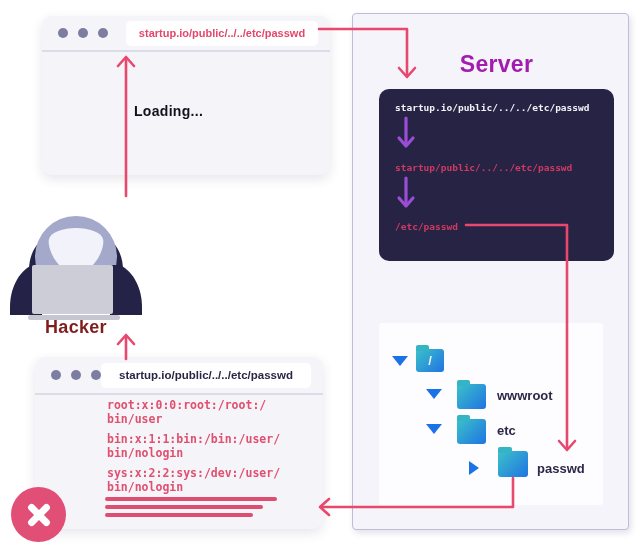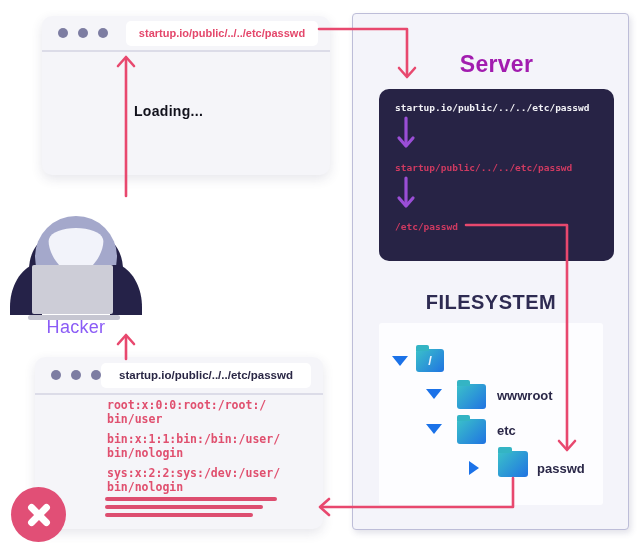--- a/index.html
+++ b/index.html
@@ -83,21 +83,21 @@
     font-family:"DejaVu Sans Mono",monospace;font-weight:bold;font-size:11.5px;
     color:#e0506f;}
   .passwd-entry{margin-bottom:6px;}
   .passwd-entry div{line-height:14px;white-space:nowrap;}
   .bar{position:absolute;left:70px;height:4px;border-radius:2px;background:#dd4e70;}
   .bar1{top:140px;width:172px;} .bar2{top:148px;width:158px;} .bar3{top:156px;width:148px;}
   
   .hacker-svg{position:absolute;left:8px;top:201px;z-index:5;}
   .hacker-label{
     position:absolute;left:8px;top:317px;width:136px;text-align:center;
-    font-size:18px;font-weight:normal;color:#8b5cf6;letter-spacing:.3px;
+    font-size:18px;font-weight:bold;color:#7f1d1d;letter-spacing:.3px;
   }
   
   .x-badge{
     position:absolute;left:11px;top:487px;width:55px;height:55px;border-radius:50%;
     background:#e14f76;z-index:60;
   }
   .x-badge .xbar{position:absolute;left:50%;top:50%;width:28px;height:7px;
     border-radius:3.5px;background:#ffffff;}
   .xbar.xa{transform:translate(-50%,-50%) rotate(45deg);}
   .xbar.xb{transform:translate(-50%,-50%) rotate(-45deg);}
@@ -111,21 +111,20 @@
 
   <div class="panel">
     <div class="panel-title">Server</div>
 
     <div class="terminal">
       <div class="tline tline-light t1">startup.io/public/../../etc/passwd</div>
       <div class="tline tline-pink t2">startup/public/../../etc/passwd</div>
       <div class="tline tline-pink t3">/etc/passwd</div>
     </div>
 
-    <div class="fs-title">FILESYSTEM</div>
 
     <div class="fs-box">
       <div class="caret-down c1"></div>
       <div class="folder f1">
         <span class="slash">/</span>
       </div>
 
       <div class="caret-down c2"></div>
       <div class="folder f2"></div>
       <div class="tree-label l2">wwwroot</div>

